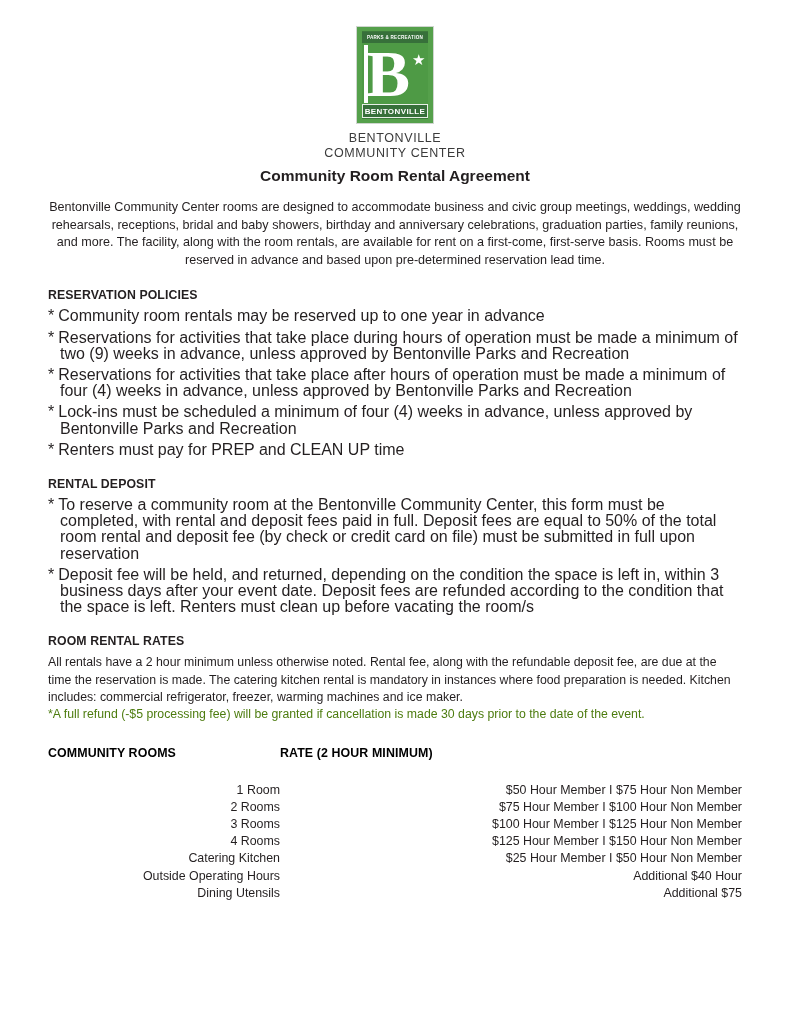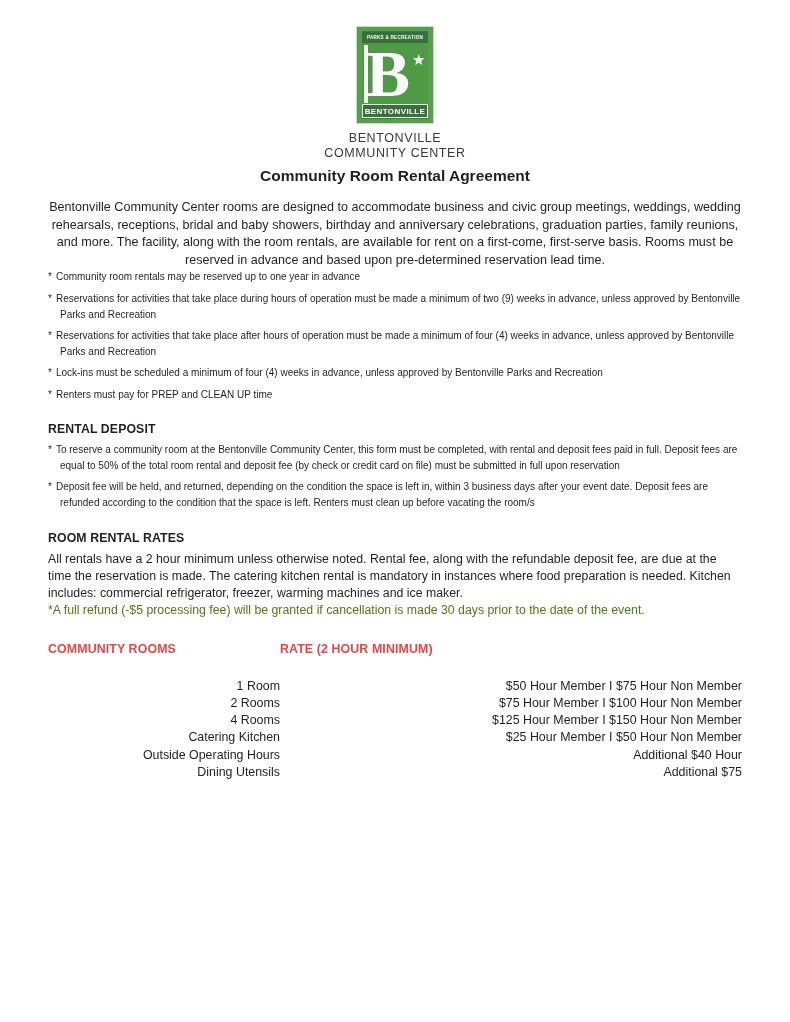--- a/index.html
+++ b/index.html
@@ -162,21 +162,21 @@
     margin: 19px 0 6px 0;
     color: #231f20;
   }
 
   ul.bullets {
     list-style: none;
     margin: 0;
     padding: 0;
   }
   ul.bullets li {
-    font-size: 10px;
+    font-size: 16px;
     line-height: 16.2px;
     margin: 0 0 5px 0;
     padding-left: 12px;
     text-indent: -12px;
     color: #231f20;
   }
   ul.bullets li .star-b { margin-right: 4px; }
 
   p.para {
     margin: 0;
@@ -196,21 +196,21 @@
     margin-top: 22px;
     width: 100%;
     border-collapse: collapse;
   }
   .rates th {
     text-align: left;
     font-size: 12.4px;
     font-weight: bold;
     letter-spacing: 0.1px;
     padding: 0 0 22px 0;
-    color: #ef4444;
+    color: #000000;
   }
   .rates td {
     text-align: right;
     font-size: 12.4px;
     line-height: 17.2px;
     padding: 0;
     color: #231f20;
   }
   .rates .col-room { width: 232px; }
 </style>
@@ -240,20 +240,21 @@
       <div>COMMUNITY CENTER</div>
     </div>
 
     <div class="doc-title">Community Room Rental Agreement</div>
   </div>
 
   <div class="content">
 
     <p class="intro">Bentonville Community Center rooms are designed to accommodate business and civic group meetings, weddings, wedding rehearsals, receptions, bridal and baby showers, birthday and anniversary celebrations, graduation parties, family reunions, and more. The facility, along with the room rentals, are available for rent on a first-come, first-serve basis. Rooms must be reserved in advance and based upon pre-determined reservation lead time.</p>
 
+    <h2 class="section">RESERVATION POLICIES</h2>
     <ul class="bullets">
       <li><span class="star-b">*</span><span>Community room rentals may be reserved up to one year in advance</span></li>
       <li><span class="star-b">*</span><span>Reservations for activities that take place during hours of operation must be made a minimum of two (9) weeks in advance, unless approved by Bentonville Parks and Recreation</span></li>
       <li><span class="star-b">*</span><span>Reservations for activities that take place after hours of operation must be made a minimum of four (4) weeks in advance, unless approved by Bentonville Parks and Recreation</span></li>
       <li><span class="star-b">*</span><span>Lock-ins must be scheduled a minimum of four (4) weeks in advance, unless approved by Bentonville Parks and Recreation</span></li>
       <li><span class="star-b">*</span><span>Renters must pay for PREP and CLEAN UP time</span></li>
     </ul>
 
     <h2 class="section">RENTAL DEPOSIT</h2>
     <ul class="bullets">
@@ -276,20 +277,24 @@
       <tbody>
         <tr>
           <td class="col-room">1 Room</td>
           <td>$50 Hour Member I $75 Hour Non Member</td>
         </tr>
         <tr>
           <td class="col-room">2 Rooms</td>
           <td>$75 Hour Member I $100 Hour Non Member</td>
         </tr>
         <tr>
+          <td class="col-room">3 Rooms</td>
+          <td>$100 Hour Member I $125 Hour Non Member</td>
+        </tr>
+        <tr>
           <td class="col-room">4 Rooms</td>
           <td>$125 Hour Member I $150 Hour Non Member</td>
         </tr>
         <tr>
           <td class="col-room">Catering Kitchen</td>
           <td>$25 Hour Member I $50 Hour Non Member</td>
         </tr>
         <tr>
           <td class="col-room">Outside Operating Hours</td>
           <td>Additional $40 Hour</td>

